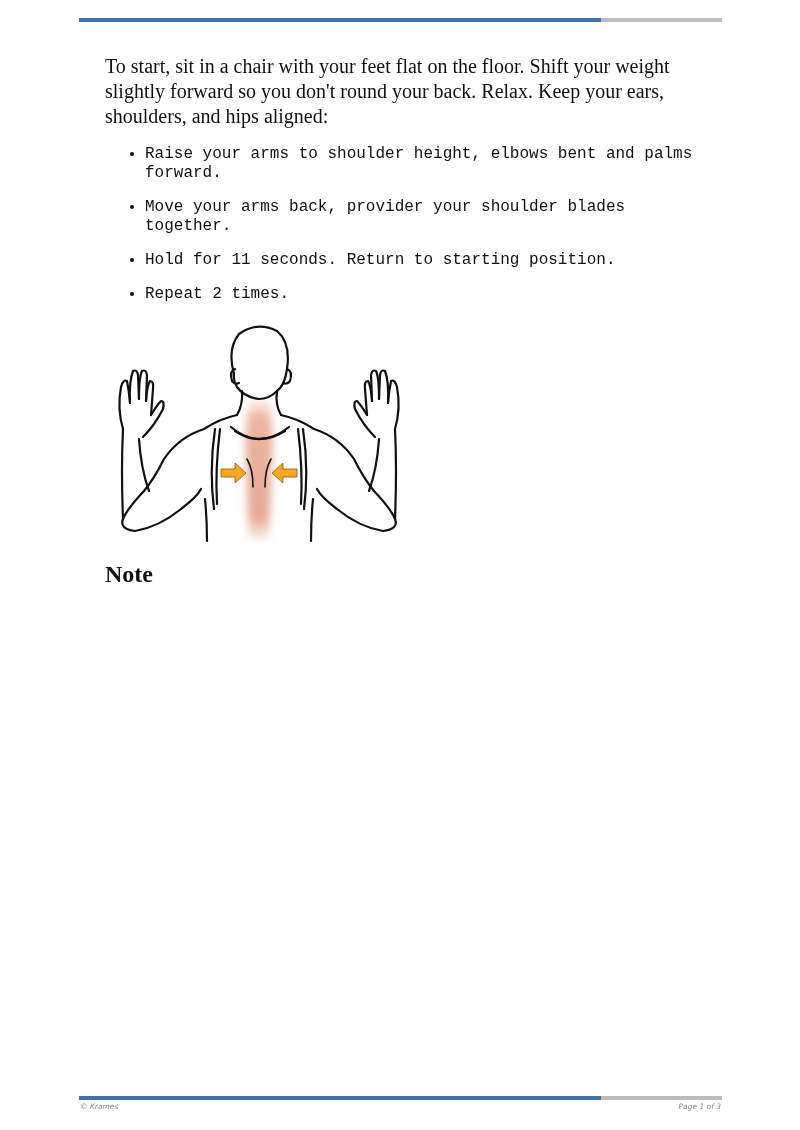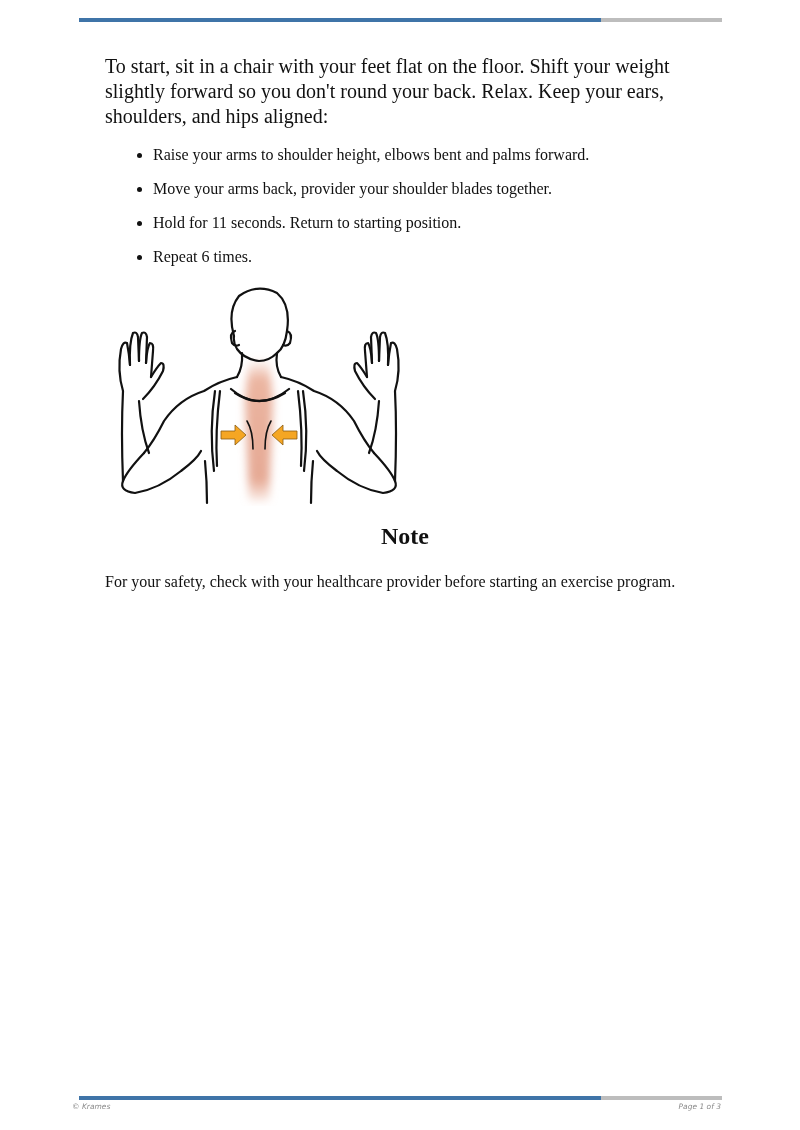--- a/index.html
+++ b/index.html
@@ -39,42 +39,42 @@
       margin: 0 0 18px 0;
       line-height: 44px;
       letter-spacing: 0px;
     }
     .intro {
       font-size: 20px;
       line-height: 25px;
       margin: 0 0 16px 0;
     }
     ul.steps {
-      margin: 8px;
+      margin: 0;
       padding: 0 0 0 40px;
       font-size: 16px;
       line-height: 19px;
+      font-family: Liberation Mono, monospace;
     }
     ul.steps li {
       margin: 0 0 15px 0;
     }
     .figure {
       margin-top: 14px;
       width: 300px;
       height: 225px;
       position: relative;
       left: 4px;
     }
     h2 {
       font-family: "Liberation Serif", serif;
       font-size: 24px;
       font-weight: bold;
       margin: 14px 0 20px 0;
       line-height: 32px;
-      text-align: center;
     }
     .note {
       font-size: 16px;
       line-height: 19px;
       margin: 0;
     }
 
     .footbar {
       position: absolute;
       left: 79px;
@@ -84,38 +84,38 @@
       display: flex;
     }
     .footer-left, .footer-right {
       position: absolute;
       top: 1102px;
       font-family: "DejaVu Sans", sans-serif;
       font-style: italic;
       font-size: 7.5px;
       color: #8a8a8a;
     }
-    .footer-left { left: 72px; }
+    .footer-left { left: 80px; }
     .footer-right { right: 79px; }
   </style>
 </head>
 <body>
 
 <div class="topbar">
   <div class="bar-blue"></div>
   <div class="bar-gray"></div>
 </div>
 
 <div class="content">
   <p class="intro">To start, sit in a chair with your feet flat on the floor. Shift your weight slightly forward so you don't round your back. Relax. Keep your ears, shoulders, and hips aligned:</p>
   <ul class="steps">
     <li>Raise your arms to shoulder height, elbows bent and palms forward.</li>
     <li>Move your arms back, provider your shoulder blades together.</li>
     <li>Hold for  11 seconds. Return to starting position.</li>
-    <li>Repeat  6 times.</li>
+    <li>Repeat  2 times.</li>
   </ul>
 
   <div class="figure">
     <svg width="300" height="225" viewBox="0 0 300 225" xmlns="http://www.w3.org/2000/svg">
       <defs>
         <linearGradient id="spineGrad" x1="0" y1="0" x2="0" y2="1">
           <stop offset="0" stop-color="#e8a890" stop-opacity="0"></stop>
           <stop offset="0.15" stop-color="#e8a890" stop-opacity="0.85"></stop>
           <stop offset="0.85" stop-color="#e3a089" stop-opacity="0.9"></stop>
           <stop offset="1" stop-color="#e8a890" stop-opacity="0.2"></stop>
@@ -177,21 +177,20 @@
       </g>
 
       <g fill="#f5a623" stroke="#8a5a10" stroke-width="0.8">
         <path d="M112 150 L126 150 L126 144 L137 154 L126 164 L126 158 L112 158 Z"></path>
         <path d="M188 150 L174 150 L174 144 L163 154 L174 164 L174 158 L188 158 Z"></path>
       </g>
     </svg>
   </div>
 
   <h2>Note</h2>
-  <p class="note">For your safety, check with your healthcare provider before starting an exercise program.</p>
 </div>
 
 <div class="footbar">
   <div class="bar-blue"></div>
   <div class="bar-gray"></div>
 </div>
 <div class="footer-left">© Krames</div>
 <div class="footer-right">Page 1 of 3</div>
 
 </body></html>

